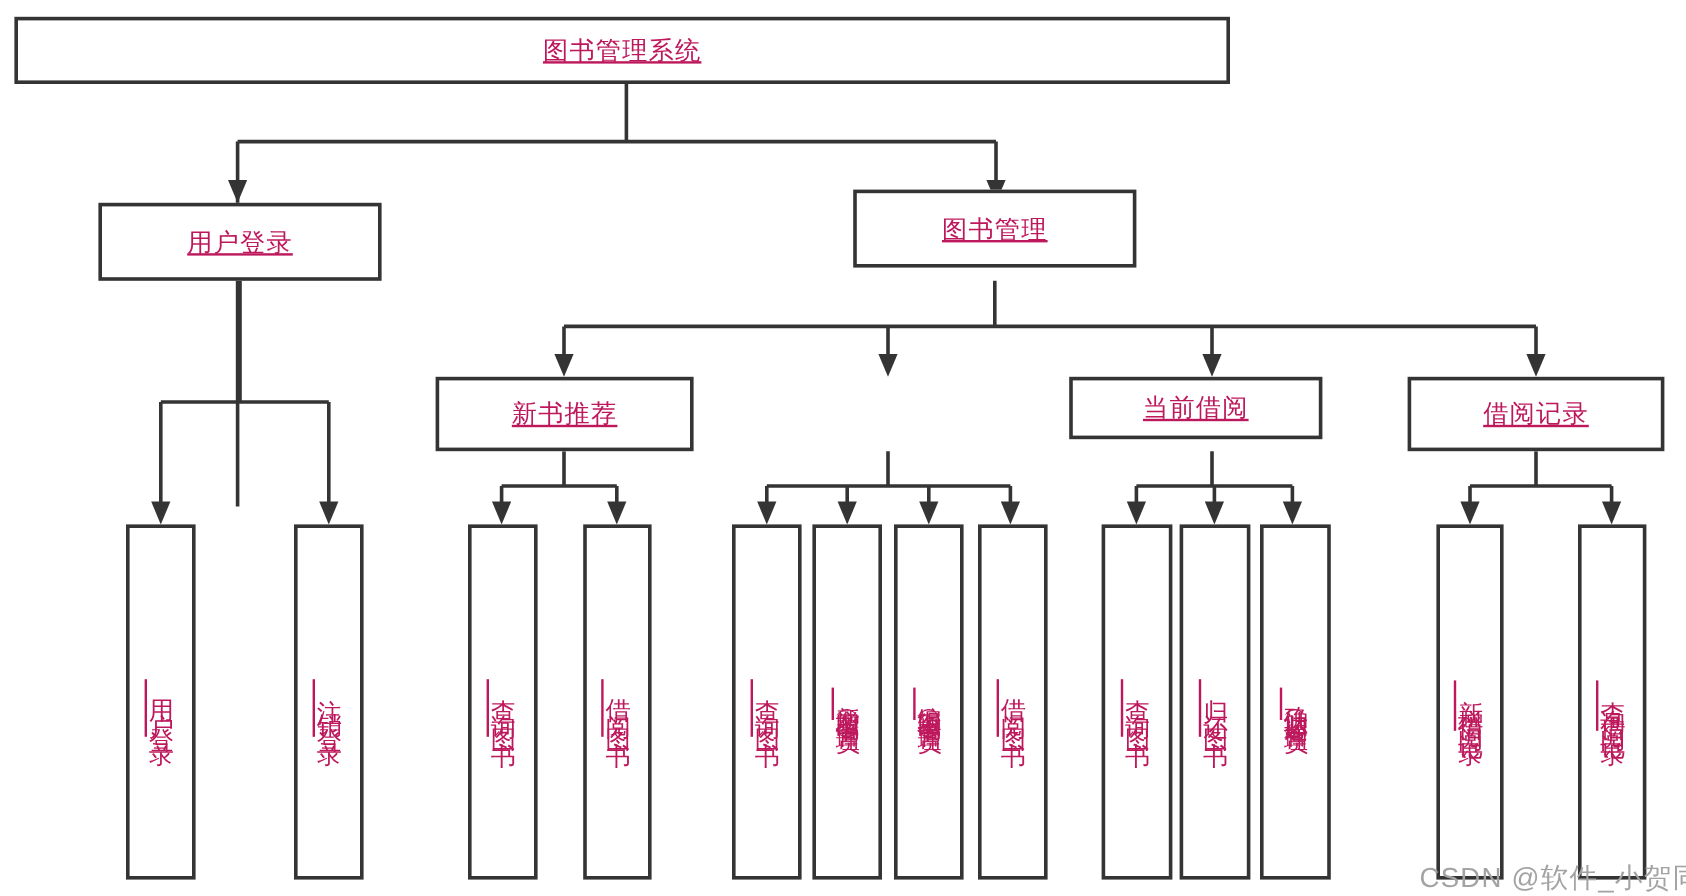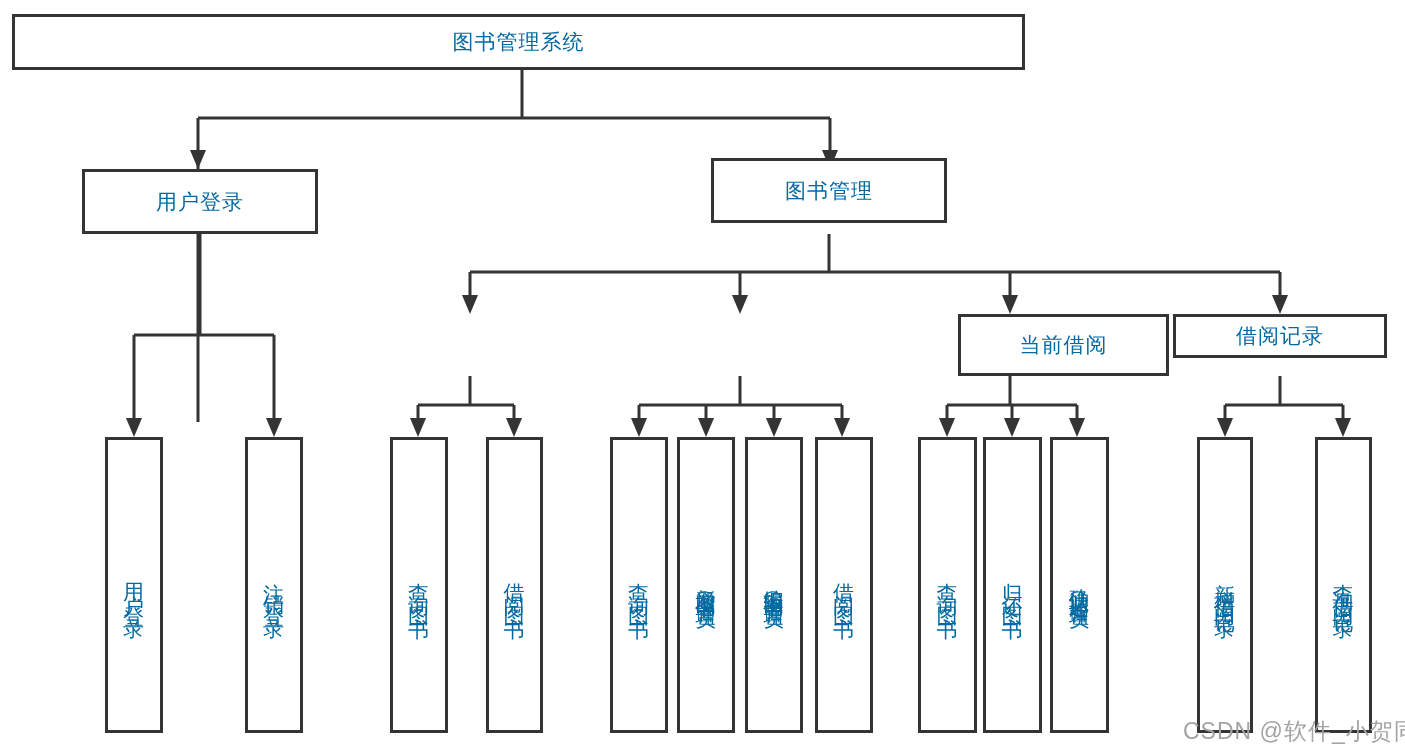--- a/index.html
+++ b/index.html
@@ -12,21 +12,22 @@
   }
   .wires{position:absolute;left:0;top:0;}
   .node{
     position:absolute;
     box-sizing:border-box;
     background:#ffffff;
     border:3px solid #343434;
     display:flex;
     align-items:center;
     justify-content:center;
-    color:#0369a1;
+    color:#be185d;
+    text-decoration:underline;
   }
   .node.h span{
     font-size:21px;
     letter-spacing:1px;
     white-space:nowrap;
   }
   .node.root span{font-size:21px;}
   .node.v{top:437px;height:296px;}
   .node.v span{
     writing-mode:vertical-rl;
@@ -88,24 +89,27 @@
     <span>图书管理系统</span>
   </div>
 
   <div class="node h" style="left:82px;top:169px;width:236px;height:65px">
     <span>用户登录</span>
   </div>
   <div class="node h" style="left:711px;top:158px;width:236px;height:65px">
     <span>图书管理</span>
   </div>
 
-  <div class="node h" style="left:958px;top:314px;width:211px;height:62px">
+  <div class="node h" style="left:363px;top:314px;width:215px;height:62px">
+    <span>新书推荐</span>
+  </div>
+  <div class="node h" style="left:891px;top:314px;width:211px;height:52px">
     <span>当前借阅</span>
   </div>
-  <div class="node h" style="left:1173px;top:314px;width:214px;height:44px">
+  <div class="node h" style="left:1173px;top:314px;width:214px;height:62px">
     <span>借阅记录</span>
   </div>
 
   <div class="node v short" style="left:105px;width:58px">
     <span>用户登录</span>
   </div>
   <div class="node v short" style="left:245px;width:58px">
     <span>注销登录</span>
   </div>
 

